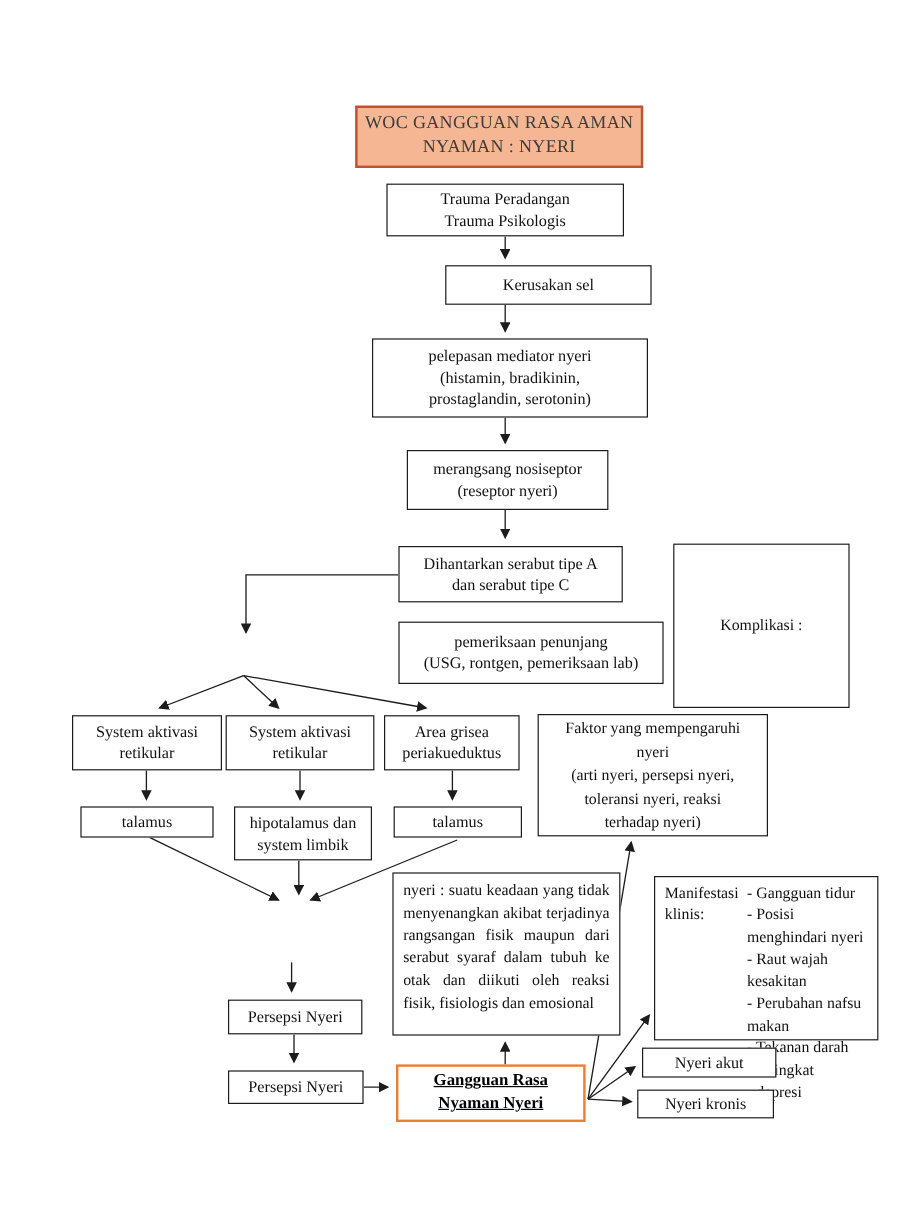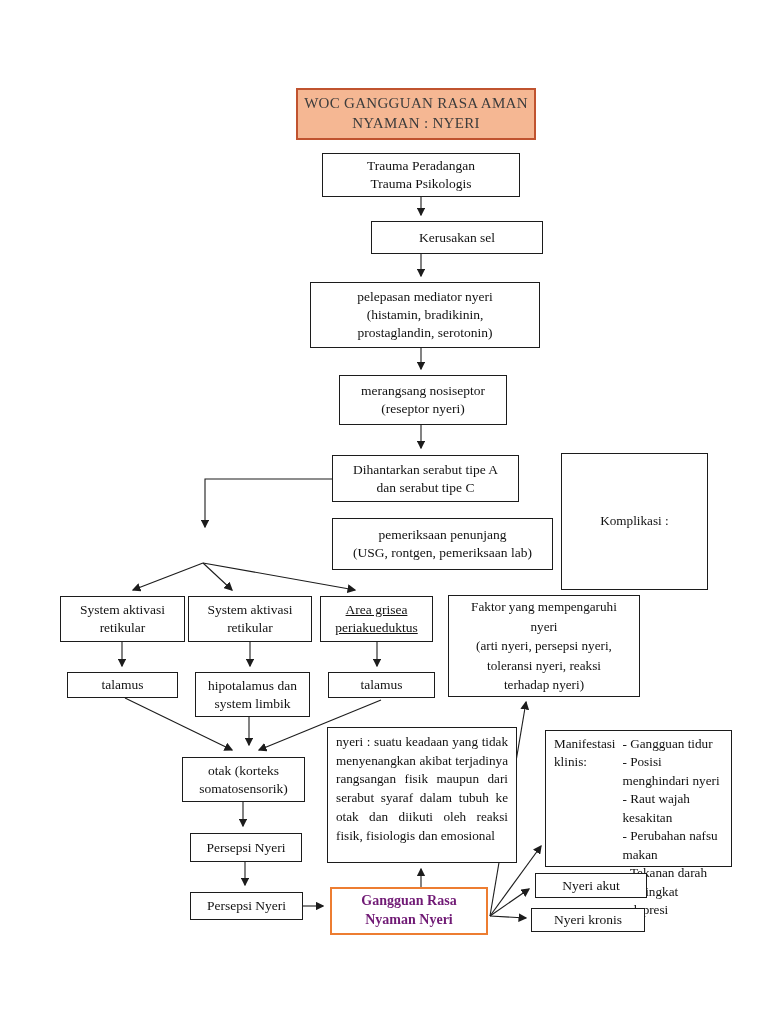--- a/index.html
+++ b/index.html
@@ -22,21 +22,21 @@
   .b-kerusakan{left:335px;top:221px;width:172px;height:33px;margin-left:36px;}
   .b-pelepasan{left:310px;top:282px;width:230px;height:66px;}
   .b-merangsang{left:339px;top:375px;width:168px;height:50px;}
   .b-dihantarkan{left:332px;top:455px;width:187px;height:47px;}
   .b-komplikasi{left:561px;top:453px;width:147px;height:137px;flex-direction:column;justify-content:center;align-items:stretch;text-align:left;line-height:1.42;font-size:13.2px;padding:3px 6px;}
   .b-komplikasi .ttl{text-align:center;}
   .b-medulla{left:123px;top:533px;width:166px;height:30px;}
   .b-pemeriksaan{left:332px;top:518px;width:221px;height:52px;}
   .b-sar-left{left:60px;top:596px;width:125px;height:46px;}
   .b-sar-mid{left:188px;top:596px;width:124px;height:46px;}
-  .b-area{left:320px;top:596px;width:113px;height:46px;text-decoration:underline;}
+  .b-area{left:320px;top:596px;width:113px;height:46px;}
   .b-faktor{left:448px;top:595px;width:192px;height:102px;line-height:1.47;font-size:13.2px;}
   .b-talamus-left{left:67px;top:672px;width:111px;height:26px;}
   .b-hipotalamus{left:195px;top:672px;width:115px;height:45px;}
   .b-talamus-right{left:328px;top:672px;width:107px;height:26px;}
   .b-otak{left:182px;top:757px;width:123px;height:45px;}
   .b-nyeridef{left:327px;top:727px;width:190px;height:136px;align-items:flex-start;justify-content:flex-start;text-align:justify;white-space:normal;line-height:1.42;font-size:13.2px;padding:5px 8px;}
   .b-manifestasi{left:545px;top:730px;width:187px;height:137px;flex-direction:row;justify-content:flex-start;align-items:stretch;text-align:left;line-height:1.4;font-size:13.2px;padding:4px 8px;}
   .b-persepsi1{left:190px;top:833px;width:112px;height:29px;}
   .b-persepsi2{left:190px;top:892px;width:113px;height:28px;}
   .b-gangguan{left:330px;top:887px;width:158px;height:48px;font-weight:bold;font-size:14px;}
@@ -111,36 +111,34 @@
 nyeri
 (arti nyeri, persepsi nyeri,
 toleransi nyeri, reaksi
 terhadap nyeri)</div>
 
   <div class="box b-talamus-left">talamus</div>
   <div class="box b-hipotalamus">hipotalamus dan
 system limbik</div>
   <div class="box b-talamus-right">talamus</div>
 
-  <div class="box b-otak">otak (korteks
-somatosensorik)</div>
   <div class="box b-nyeridef">nyeri : suatu keadaan yang tidak menyenangkan akibat terjadinya rangsangan fisik maupun dari serabut syaraf dalam tubuh ke otak dan diikuti oleh reaksi fisik, fisiologis dan emosional</div>
 
   <div class="box b-manifestasi">
     <div>Manifestasi klinis:</div>
     <div>- Gangguan tidur
 - Posisi menghindari nyeri
 - Raut wajah kesakitan
 - Perubahan nafsu makan
 - Tekanan darah meningkat
 - depresi</div>
   </div>
 
   <div class="box b-persepsi1">Persepsi Nyeri</div>
   <div class="box b-persepsi2">Persepsi Nyeri</div>
 
-  <div class="box b-gangguan" id="gangguanBox" style="border: 2px solid rgb(237, 125, 49); color: #701a75;">Gangguan Rasa
+  <div class="box b-gangguan" id="gangguanBox" style="border: 2px solid rgb(237, 125, 49); color: #000000; text-decoration: underline;">Gangguan Rasa
 Nyaman Nyeri</div>
 
   <div class="box b-akut">Nyeri akut</div>
   <div class="box b-kronis">Nyeri kronis</div>
 
 </div>
 
 </body></html>

